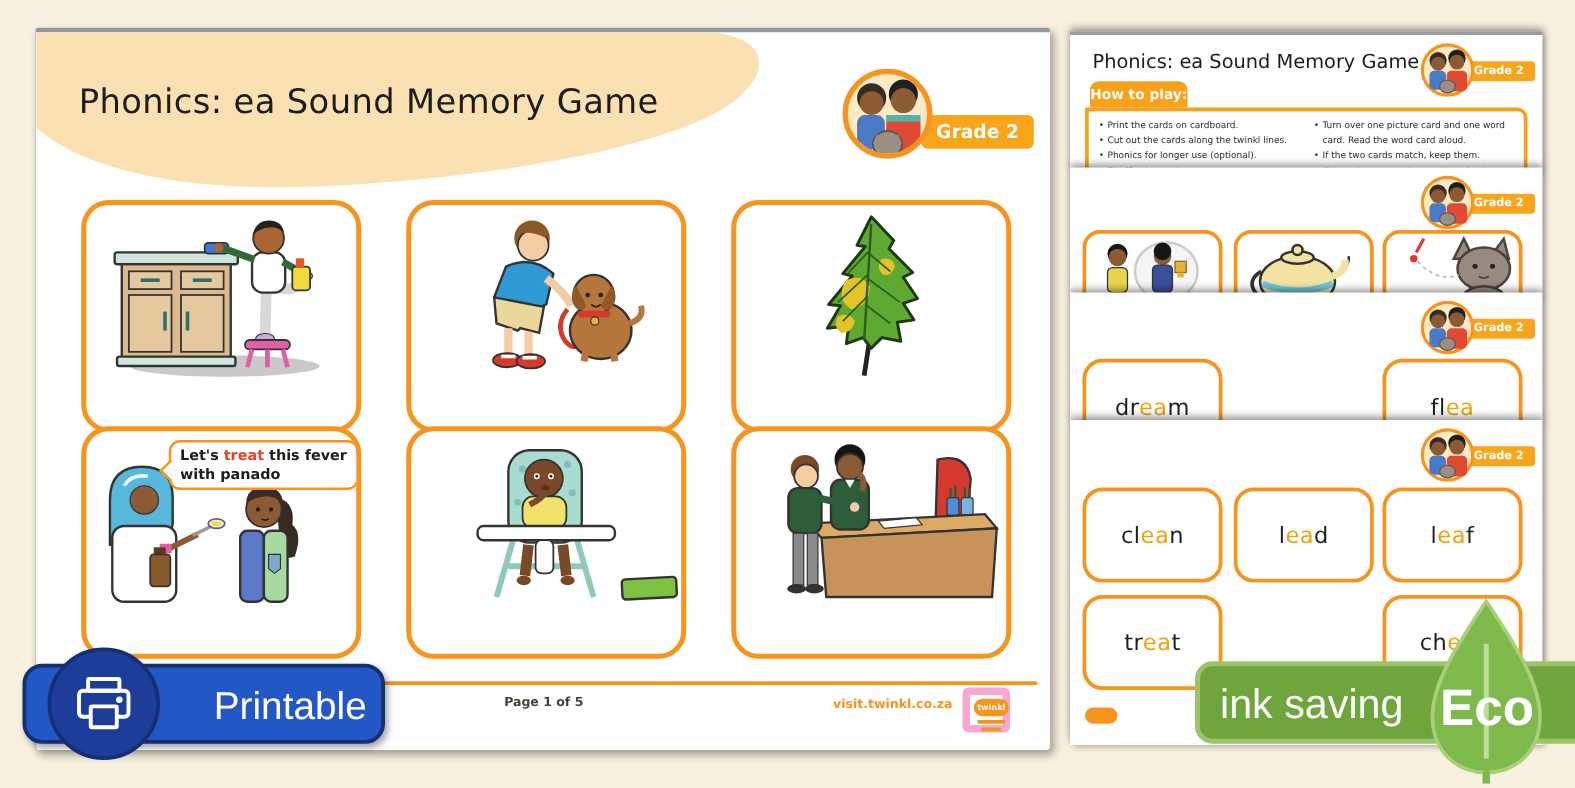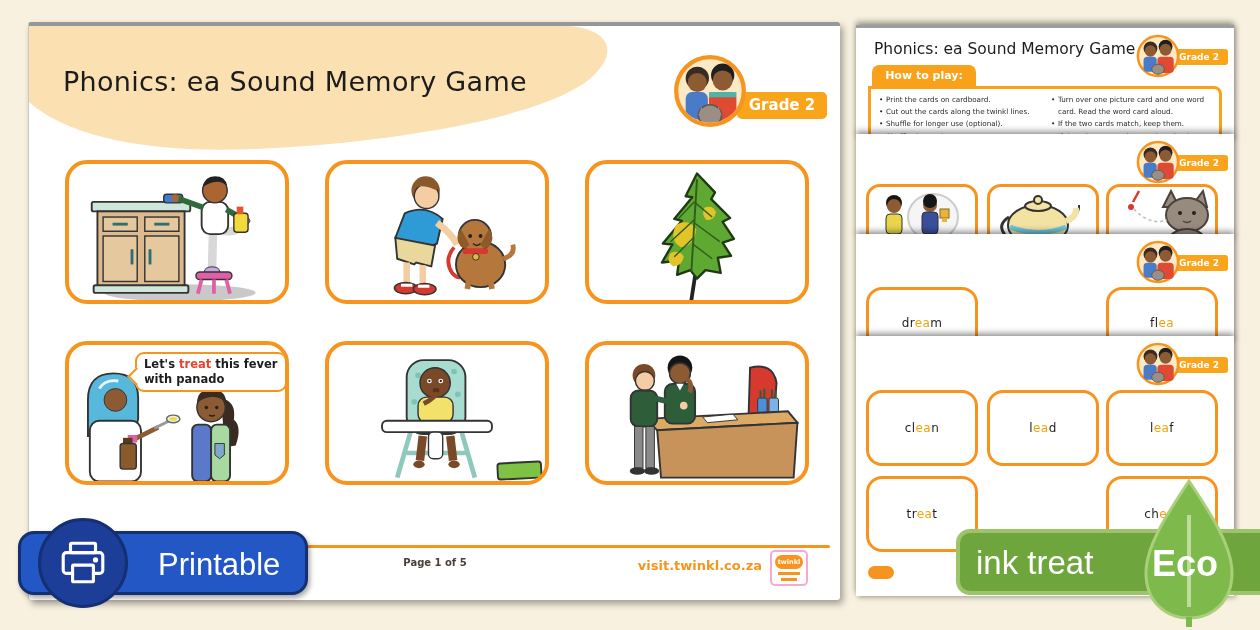--- a/index.html
+++ b/index.html
@@ -13,101 +13,101 @@
                box-shadow:3px 4px 7px rgba(0,0,0,.35); border-radius:3px; z-index:1; }
   .blob { position:absolute; left:0; top:0; }
   .title { position:absolute; left:34px; top:40px; font-size:27px; font-weight:500; color:#1c1c1c;
            letter-spacing:.3px; }
   .gb-main { position:absolute; left:644px; top:28px; width:160px; height:80px; }
   .gb-main .pill { position:absolute; left:64px; top:38px; width:90px; height:27px; background:#F9A51C;
                    border-radius:5px; color:#fff; font-weight:bold; font-size:15px; text-align:center;
                    line-height:27px; }
   .gb-main svg { position:absolute; left:0; top:0; }
 
-  .card { position:absolute; width:224px; height:144px; background:#fff; border:4px solid #F7941D;
+  .card { position:absolute; width:224px; height:186px; background:#fff; border:4px solid #F7941D;
           border-radius:22px; overflow:hidden; }
   .c1 { left:36px;  top:134px; } .c2 { left:296px; top:134px; } .c3 { left:556px; top:134px; }
   .c4 { left:36px;  top:315px; } .c5 { left:296px; top:315px; } .c6 { left:556px; top:315px; }
 
   .bubble { position:absolute; left:66px; top:7px; width:152px; background:#fff;
             border:2.5px solid #F7941D; border-radius:9px; font-size:11.5px; font-weight:bold;
             color:#1d1d1d; padding:3px 7px; line-height:1.3; z-index:2; }
   .bubble .hl { color:#E8432C; }
   .bubble:after { content:""; position:absolute; left:-7px; bottom:7px; width:11px; height:11px;
                   background:#fff; border-left:2.5px solid #F7941D; border-bottom:2.5px solid #F7941D;
                   transform:rotate(45deg); }
 
   .footer-line { position:absolute; left:10px; right:10px; top:519px; height:3px; background:#F7941D;
                  border-radius:2px; }
   .page-info { position:absolute; left:0; width:812px; text-align:center; top:531px; font-size:10px;
                font-weight:bold; color:#4a4038; }
-  .site { position:absolute; right:78px; top:532px; font-size:13px; font-weight:bold; color:#F7941D; }
-  .tw-logo { position:absolute; right:32px; top:524px; width:38px; height:36px; border:2px solid #f9a8d4;
+  .site { position:absolute; right:78px; top:532px; font-size:10px; font-weight:bold; color:#F7941D; }
+  .tw-logo { position:absolute; right:32px; top:524px; width:38px; height:36px; border:6px solid #f9a8d4;
              border-radius:5px; background:#fff; }
   .tw-cloud { position:absolute; left:3px; top:3px; width:28px; height:14px; background:#F7941D;
               border-radius:8px; color:#fff; font-size:6.5px; font-weight:bold; text-align:center;
               line-height:14px; }
   .tw-bars { position:absolute; left:6px; top:20px; width:22px; height:3px; background:#F7941D; }
   .tw-bars2 { position:absolute; left:9px; top:26px; width:16px; height:3px; background:#F7941D; }
 
   
   .sheet { position:absolute; left:856px; width:378px; background:#fff;
            box-shadow:0 -3px 6px rgba(0,0,0,.38), 2px 2px 5px rgba(0,0,0,.25); }
   .pA { top:25px;  height:112px; z-index:2; overflow:hidden; border-top:3px solid #9b9ea1; }
   .pB { top:134px; height:102px; z-index:3; overflow:hidden; }
   .pC { top:234px; height:104px; z-index:4; overflow:hidden; }
   .pD { top:336px; height:260px; z-index:5; }
 
   .pA .t { position:absolute; left:18px; top:12px; font-size:15.5px; color:#1c1c1c; font-weight:500; }
-  .htp { position:absolute; left:16px; top:37px; width:104px; height:21px; background:#F9A11B;
+  .htp { position:absolute; left:16px; top:37px; width:78px; height:21px; background:#F9A11B;
          border-radius:7px 7px 0 0; color:#fff; font-size:11px; font-weight:bold; text-align:center;
          line-height:21px; }
   .ibox { position:absolute; left:12px; top:58px; width:354px; height:84px; border:3px solid #F9A11B;
           border-radius:0 8px 8px 8px; background:#fff; padding:5px 8px; display:flex; gap:12px; }
   .ibox ul { list-style:none; font-size:7.2px; color:#2b2b2b; line-height:1.7; width:50%; }
   .ibox li { padding-left:7px; position:relative; }
   .ibox li:before { content:"•"; position:absolute; left:0; color:#2b2b2b; }
 
   .gb-s { position:absolute; right:6px; top:6px; width:92px; height:46px; }
   .gb-s .pill { position:absolute; left:34px; top:15px; width:58px; height:16px; background:#F9A51C;
                 border-radius:3px; color:#fff; font-size:9px; font-weight:bold; text-align:center;
                 line-height:16px; }
   .gb-s svg { position:absolute; left:0; top:0; }
 
   .pcard { position:absolute; top:50px; width:112px; height:72px; border:3px solid #F7941D;
            border-radius:14px; background:#fff; }
   .pc1 { left:10px; } .pc2 { left:131px; } .pc3 { left:250px; }
 
   .wcard { position:absolute; width:112px; height:76px; border:3px solid #F7941D; border-radius:16px;
            background:#fff; display:flex; align-items:center; justify-content:center;
-           font-size:12px; font-weight:500; letter-spacing:.4px; color:#1f1f1f; }
+           font-size:18px; font-weight:500; letter-spacing:.4px; color:#1f1f1f; }
   .pC .wcard { top:53px; height:84px; align-items:flex-start; padding-top:26px; }
   .w1 { left:10px; } .w2 { left:131px; } .w3 { left:250px; }
   .rowB { top:140px !important; }
   .pD .wcard { top:54px; }
   .ea { color:#F0A30A; }
   .mini-cloud { position:absolute; left:12px; top:230px; width:26px; height:13px; background:#F7941D;
                 border-radius:7px; }
 
   
   .pr-rect { position:absolute; left:18px; top:531px; width:290px; height:64px; background:#2357C5;
              border:3px solid #142F72; border-radius:16px; z-index:10;
              box-shadow:2px 3px 5px rgba(0,0,0,.35); }
   .pr-circle { position:absolute; left:38px; top:518px; width:90px; height:90px; background:#1C3E99;
                border:3px solid #142F72; border-radius:50%; z-index:11; display:flex;
                align-items:center; justify-content:center; }
-  .pr-label { position:absolute; left:158px; top:547px; font-size:31px; color:#fff; z-index:11;
+  .pr-label { position:absolute; left:171px; top:547px; font-size:31px; color:#fff; z-index:11;
               font-family:"Liberation Sans", sans-serif; }
 
   .eco-rect { position:absolute; left:956px; top:529px; width:320px; height:66px; background:#6FA53D;
               border:4px solid #9DC46A; border-radius:14px; z-index:10; }
   .eco-ink { position:absolute; left:976px; top:544px; font-size:33px; color:#fff; z-index:11;
              font-family:"Liberation Sans", sans-serif; }
   .eco-leaf { position:absolute; left:1133px; top:477px; z-index:11; }
-  .eco-label { position:absolute; left:1152px; top:543px; font-size:36px; font-weight:bold; color:#fff;
+  .eco-label { position:absolute; left:1152px; top:543px; font-size:41px; font-weight:bold; color:#fff;
                z-index:12; font-family:"Liberation Sans", sans-serif; }
 </style>
 </head>
 <body>
 
 <div class="stage">
 
   <div class="main-page">
     <svg class="blob" width="600" height="145">
       <path d="M0,0 L540,0 C578,3 590,24 566,48 C528,88 378,116 228,123 C118,128 38,110 0,76 Z" fill="#FBE0B2"></path>
@@ -305,21 +305,21 @@
       <span class="pill">Grade 2</span>
       <svg width="44" height="44" viewBox="0 0 70 70">
         <use href="#avatar-art"></use>
       </svg>
     </div>
     <div class="htp">How to play:</div>
     <div class="ibox">
       <ul>
         <li>Print the cards on cardboard.</li>
         <li>Cut out the cards along the twinkl lines.</li>
-        <li>Shuffle for longer use (optional).</li>
+        <li>Phonics for longer use (optional).</li>
         <li>Shuffle the cards.</li>
       </ul>
       <ul>
         <li>Turn over one picture card and one word card. Read the word card aloud.</li>
         <li>If the two cards match, keep them.</li>
         <li>If they do not match, turn them back over.</li>
       </ul>
     </div>
   </div>
 
@@ -434,21 +434,21 @@
     <svg width="50" height="50" viewBox="0 0 48 48">
       <rect x="12" y="5" width="24" height="9" rx="1" fill="none" stroke="#fff" stroke-width="3"></rect>
       <rect x="5" y="14" width="38" height="20" rx="3" fill="none" stroke="#fff" stroke-width="3"></rect>
       <circle cx="36" cy="21" r="2.5" fill="#fff"></circle>
       <rect x="14" y="26" width="20" height="16" rx="1" fill="#1C3E99" stroke="#fff" stroke-width="3"></rect>
     </svg>
   </div>
   <div class="pr-label">Printable</div>
 
   <div class="eco-rect"></div>
-  <div class="eco-ink">ink treat</div>
+  <div class="eco-ink">ink saving</div>
   <svg class="eco-leaf" width="112" height="150" viewBox="0 0 112 150">
     <path d="M56,4 C32,40 13,70 13,96 C13,124 32,141 56,141 C80,141 99,124 99,96 C99,70 80,40 56,4 Z" fill="#7DB94B" stroke="#A9CF7B" stroke-width="3"></path>
     <line x1="56" y1="38" x2="56" y2="130" stroke="#BFDC9C" stroke-width="4"></line>
     <line x1="56" y1="140" x2="56" y2="150" stroke="#7DB94B" stroke-width="6"></line>
   </svg>
   <div class="eco-label">Eco</div>
 
 </div>
 
 </body></html>

